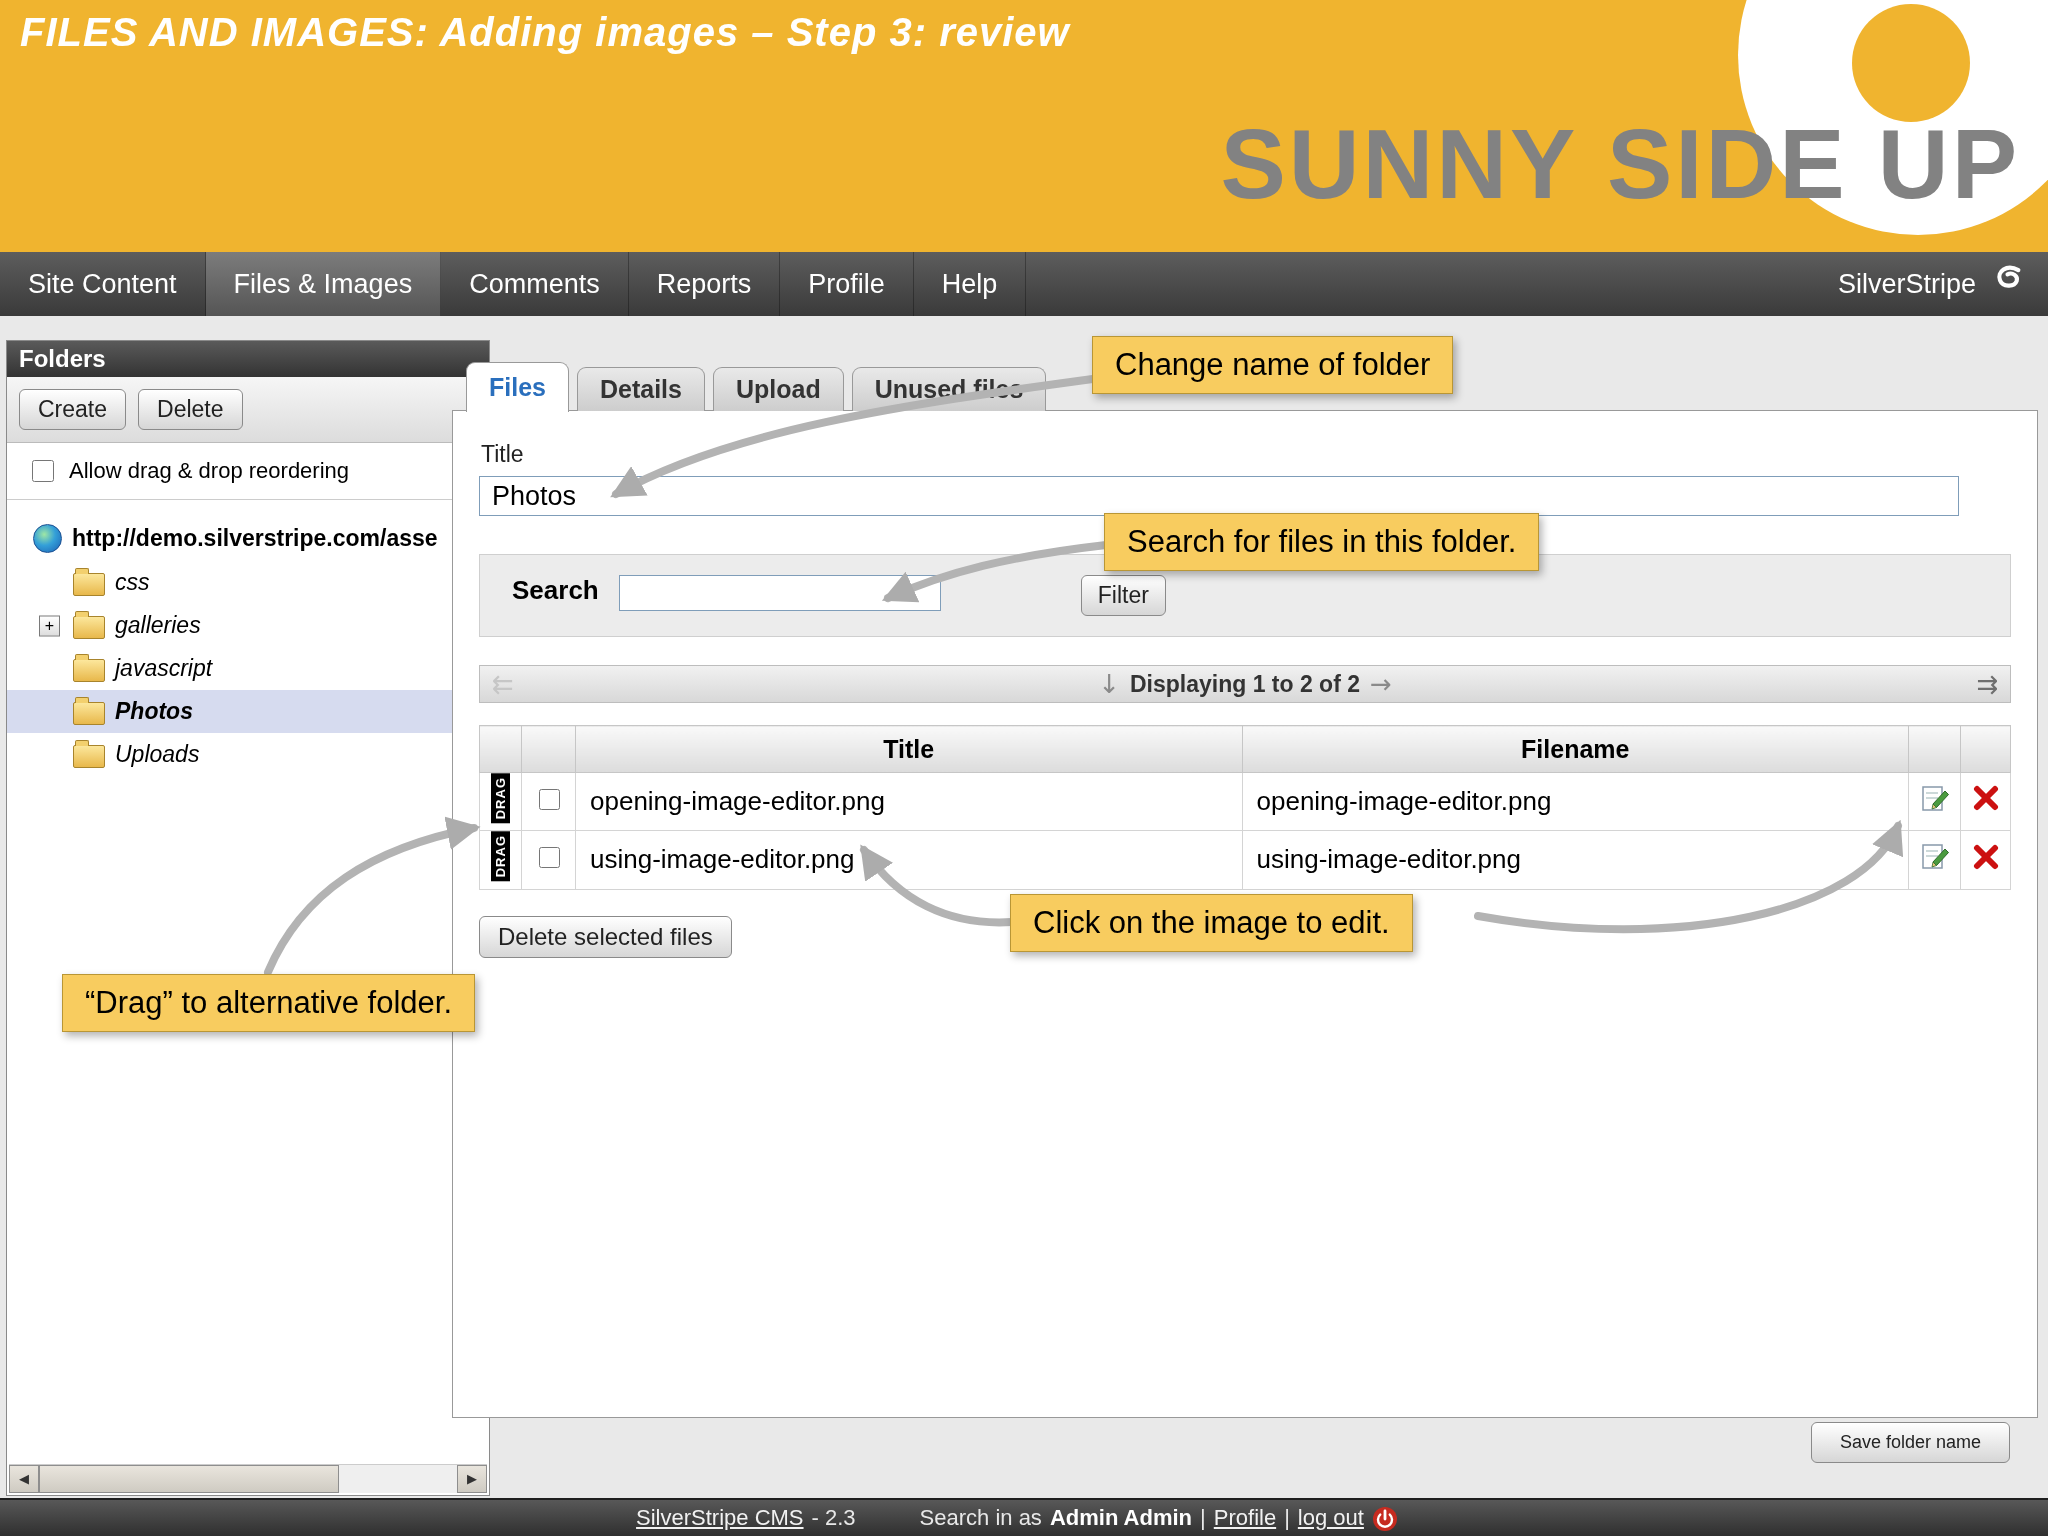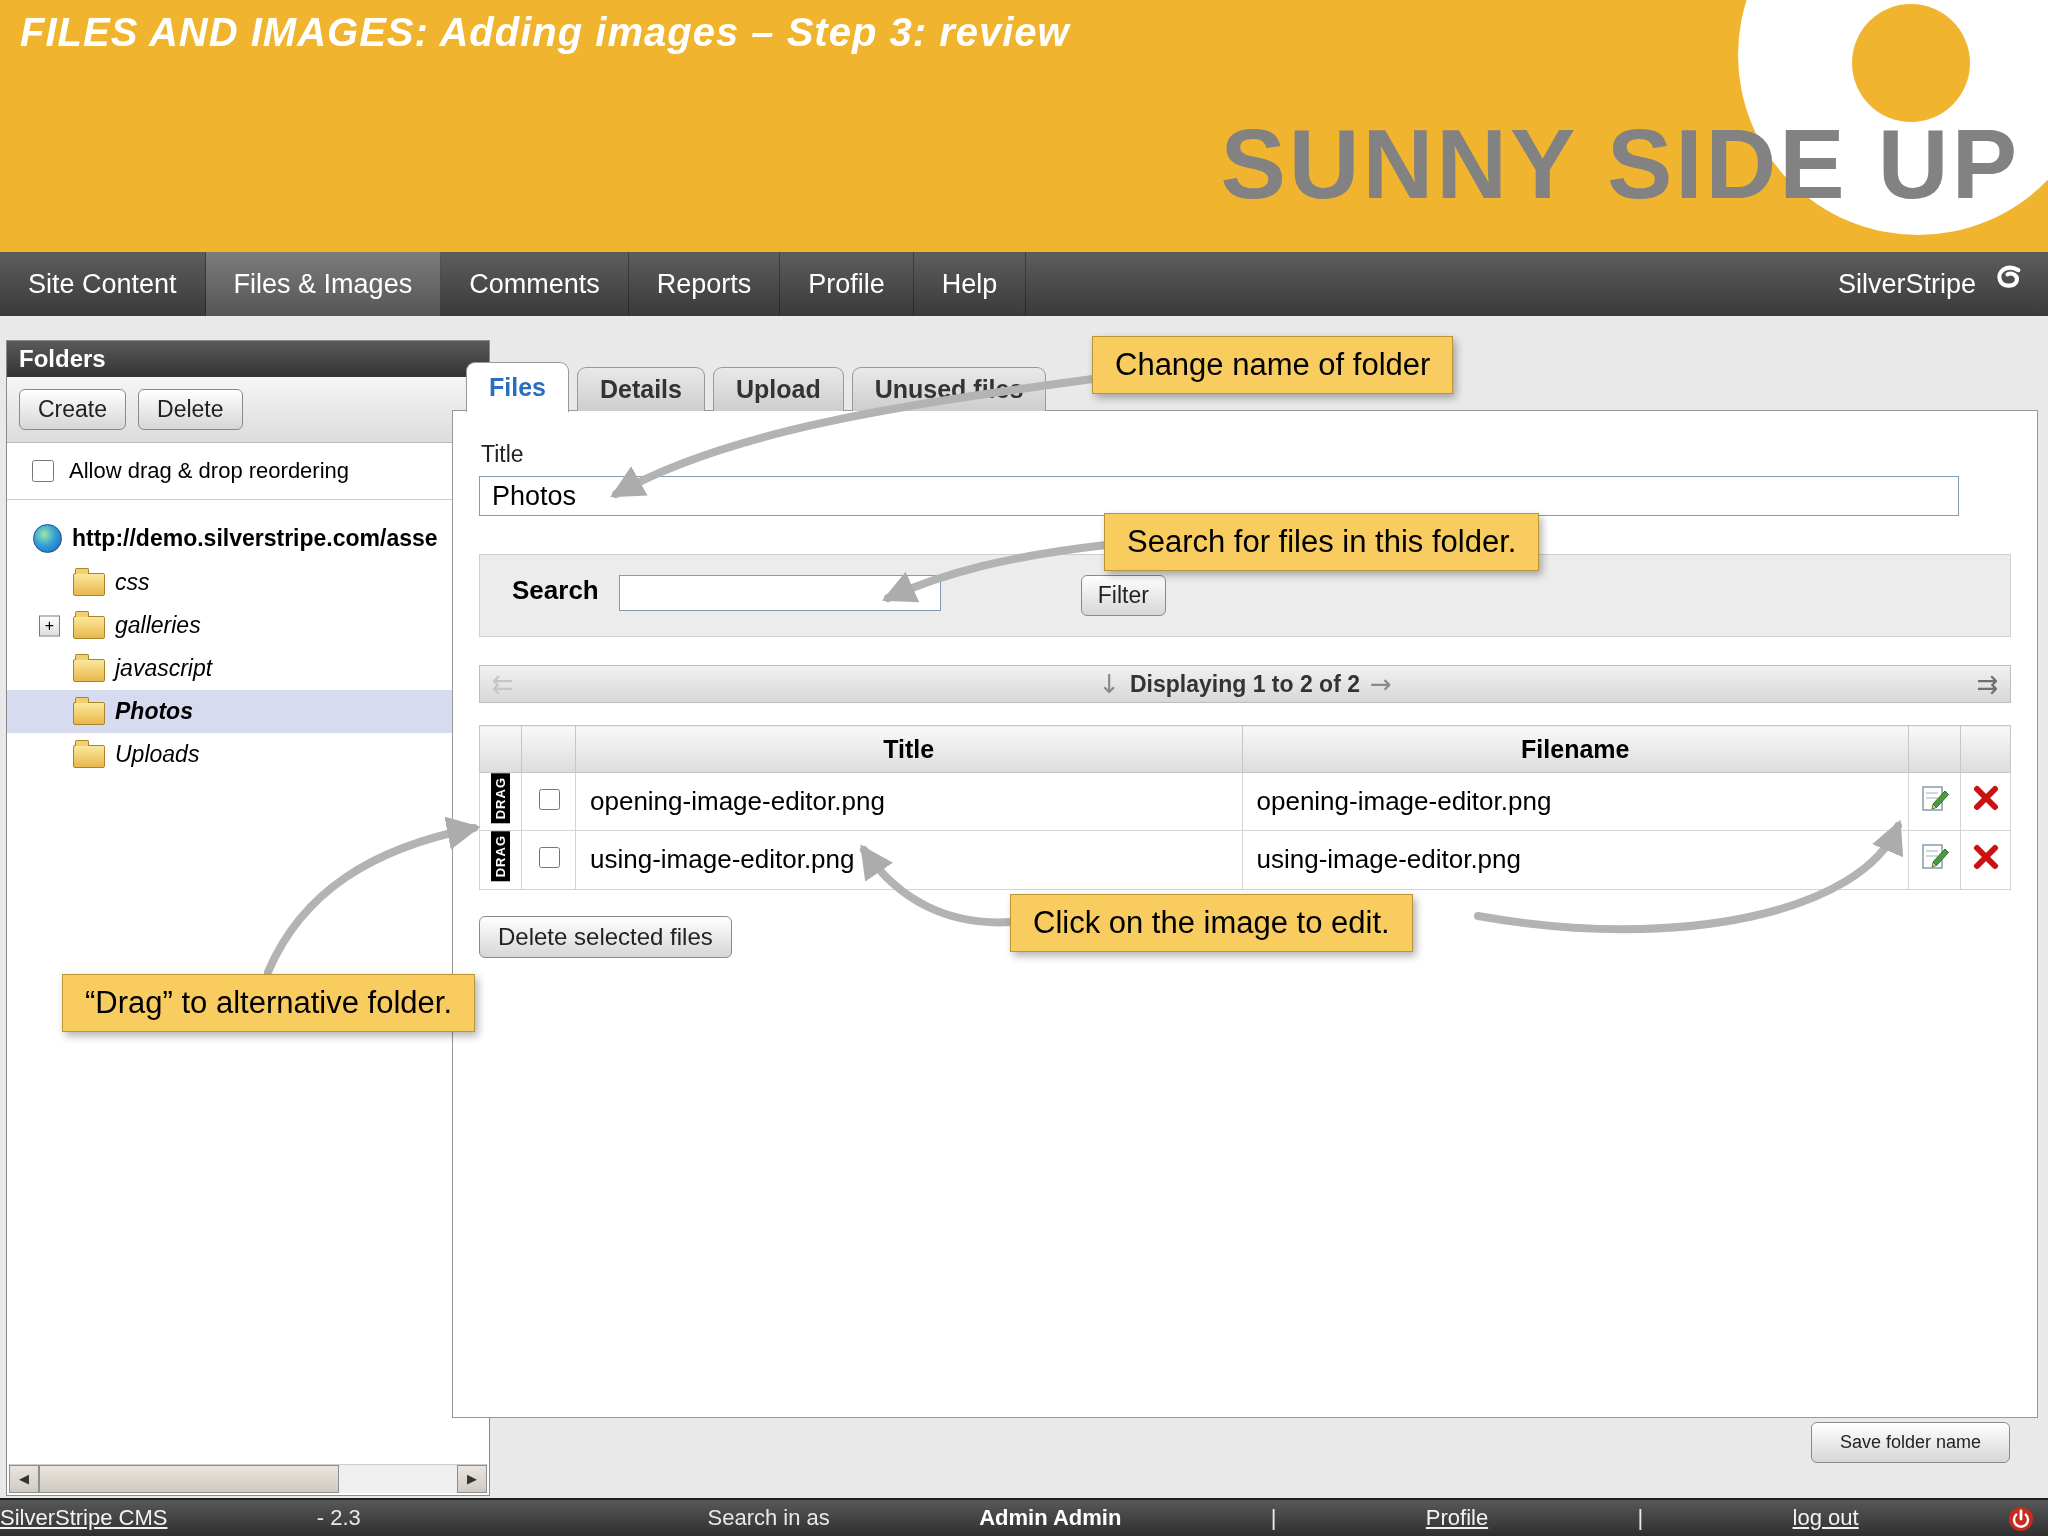--- a/index.html
+++ b/index.html
@@ -114,21 +114,21 @@
     box-shadow:3px 4px 8px rgba(0,0,0,.3);}
   .co-change{left:1092px;top:336px;}
   .co-search{left:1104px;top:513px;}
   .co-click{left:1010px;top:894px;}
   .co-drag{left:62px;top:974px;}
   .arrows{position:absolute;left:0;top:0;width:2048px;height:1536px;z-index:15;
     pointer-events:none;}
   
   .statusbar{position:absolute;left:0;bottom:0;width:2048px;height:38px;
     background:linear-gradient(#585858,#2f2f2f);border-top:2px solid #1f1f1f;
-    box-sizing:border-box;display:flex;align-items:center;justify-content:space-between;
+    box-sizing:border-box;display:flex;align-items:center;justify-content:center;
     gap:8px;padding-right:14px;color:#e8e8e8;font-size:22px;z-index:10;}
   .statusbar .link{text-decoration:underline;cursor:pointer;color:#f2f2f2;}
   .statusbar .gap{width:48px;}
   .statusbar b{color:#fff;}
 </style>
 </head>
 <body>
 
 <div class="banner">
   <div class="egg-white"></div>

